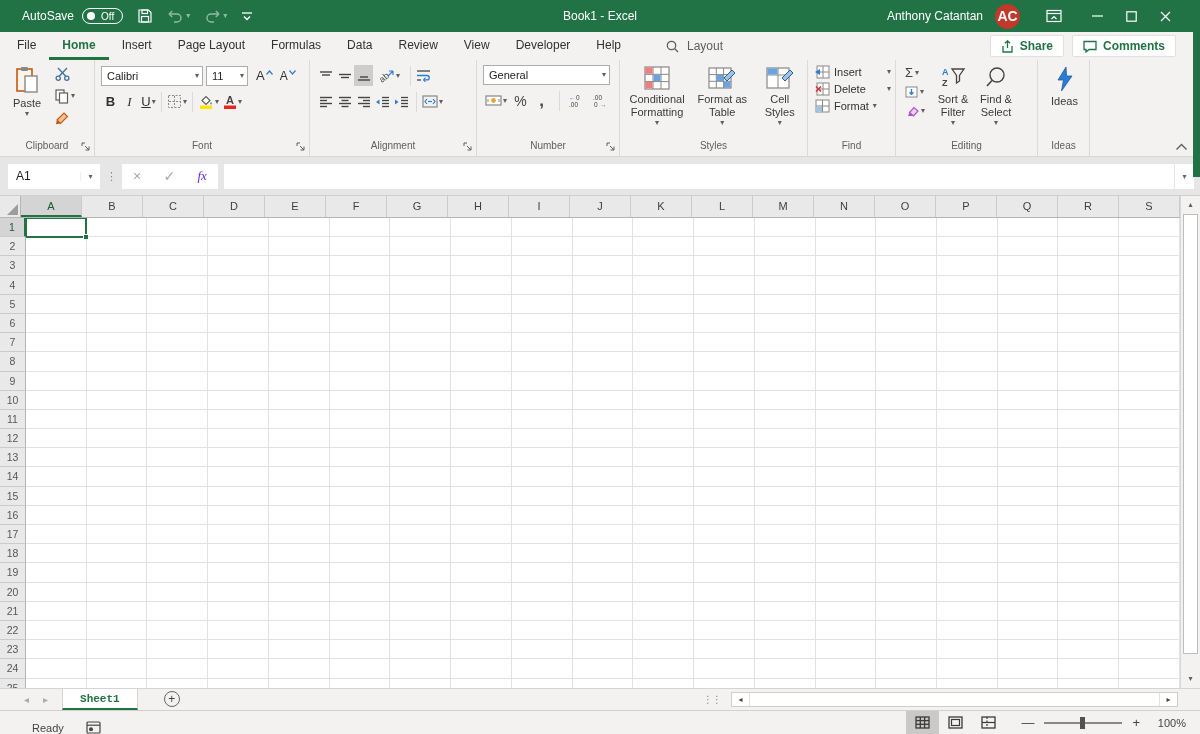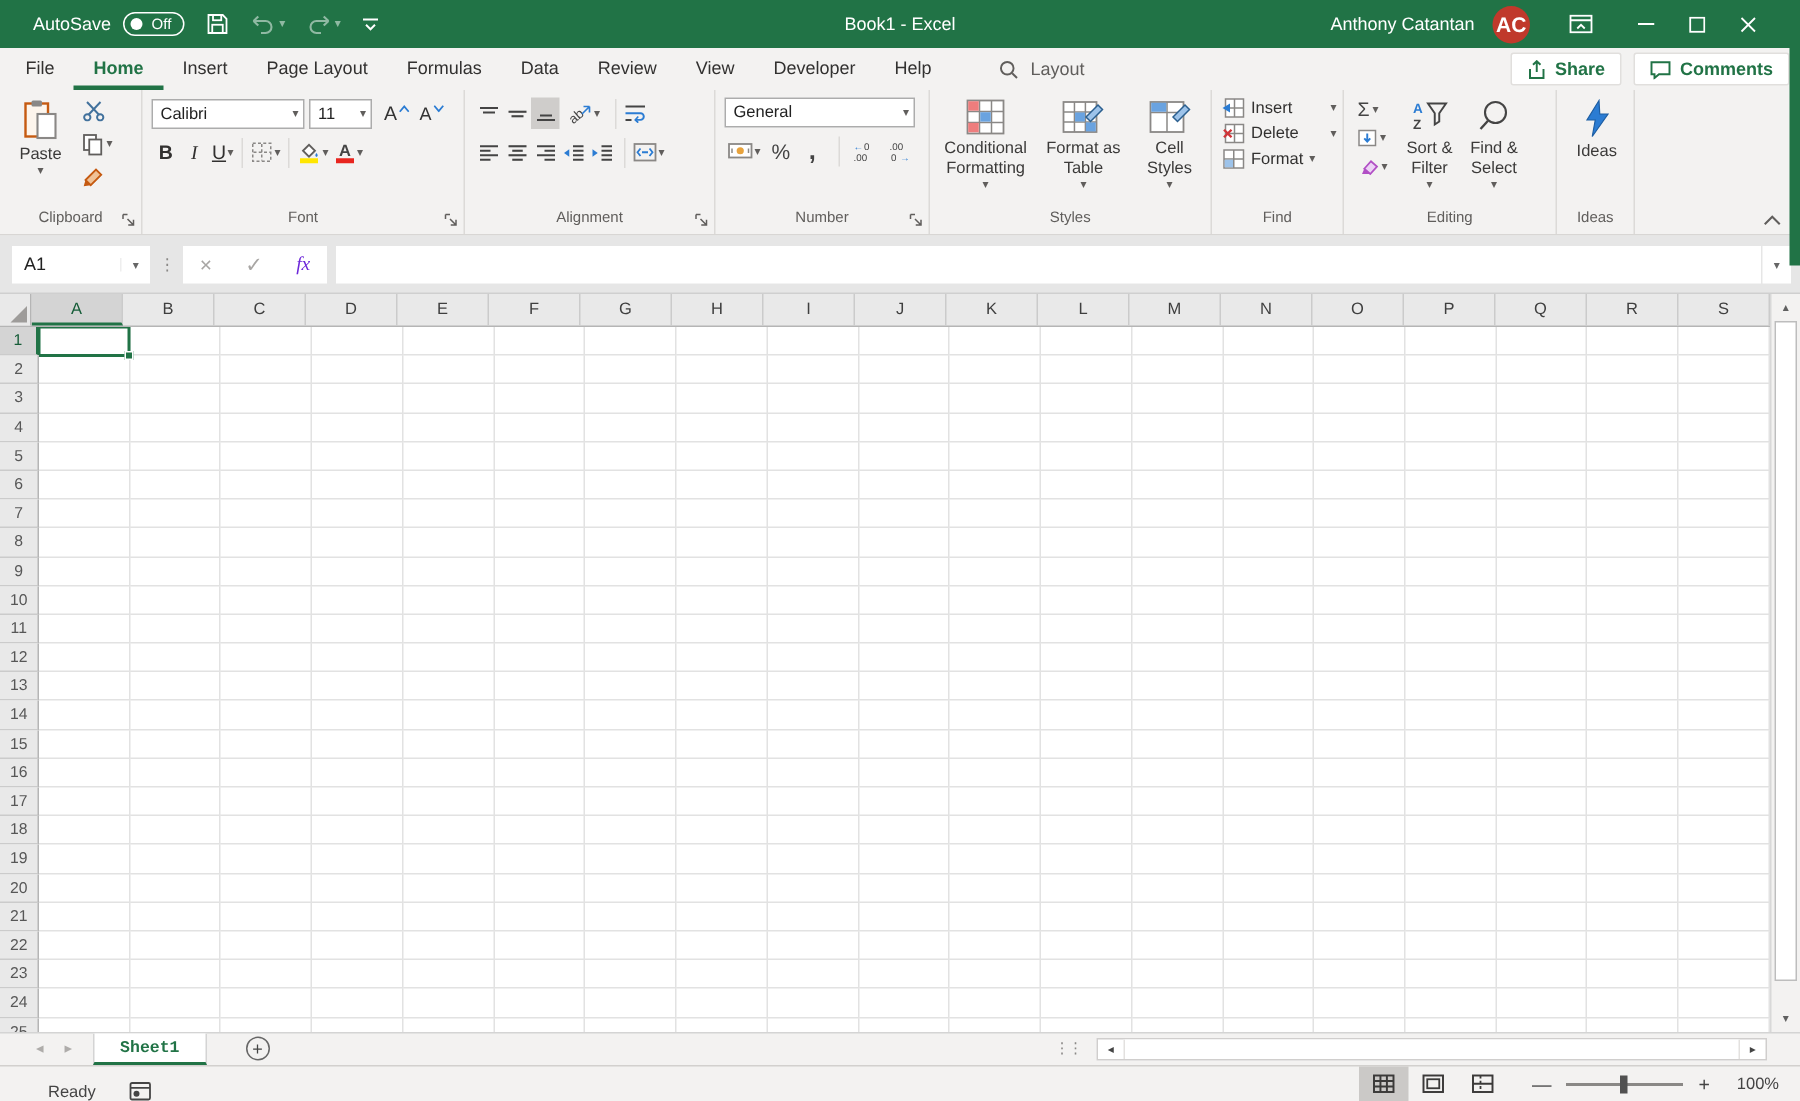--- a/index.html
+++ b/index.html
@@ -24,21 +24,21 @@
   .winctl { display:flex; align-items:center; gap:0; }
   .winbtn { width:34px; height:26px; display:flex; align-items:center; justify-content:center; }
   .tray { margin-right:18px; }
 
   
   .tabrow { position:absolute; left:0; top:32px; width:1200px; height:28px; background:#f3f2f1; display:flex; align-items:stretch; }
   .tabs { display:flex; align-items:stretch; padding-left:4px; }
   .tab { padding:0 13px; display:flex; align-items:center; font-size:12px; color:#323130; border-bottom:3px solid transparent; cursor:default; }
   .tab.active { font-weight:bold; color:#217346; border-bottom:3px solid #217346; }
   .searchbox { display:flex; align-items:center; gap:8px; margin-left:32px; color:#605e5c; }
-  .tab-right { margin-left:auto; display:flex; align-items:center; gap:8px; padding-right:7px; }
+  .tab-right { margin-left:auto; display:flex; align-items:center; gap:8px; padding-right:24px; }
   .pillbtn { display:flex; align-items:center; gap:6px; background:#fff; border:1px solid #e1dfdd; border-radius:2px; height:22px; padding:0 10px; color:#217346; font-weight:bold; font-size:12px; }
 
   
   .ribbon { position:absolute; left:0; top:60px; width:1200px; height:97px; background:#f3f2f1; border-bottom:1px solid #d8d6d4; display:flex; }
   .rgroup { position:relative; border-right:1px solid #dcdad8; display:flex; flex-direction:column; height:96px; }
   .rg-content { flex:1; display:flex; padding:3px 4px 0 6px; }
   .rg-label { height:17px; text-align:center; font-size:10px; color:#605e5c; line-height:14px; position:relative; }
   .launcher { position:absolute; right:3px; bottom:4px; }
   .bigbtn { display:flex; flex-direction:column; align-items:center; text-align:center; font-size:11px; color:#3b3a39; line-height:13px; padding-top:3px; cursor:default; }
   .bigbtn .ic { margin-bottom:3px; }

